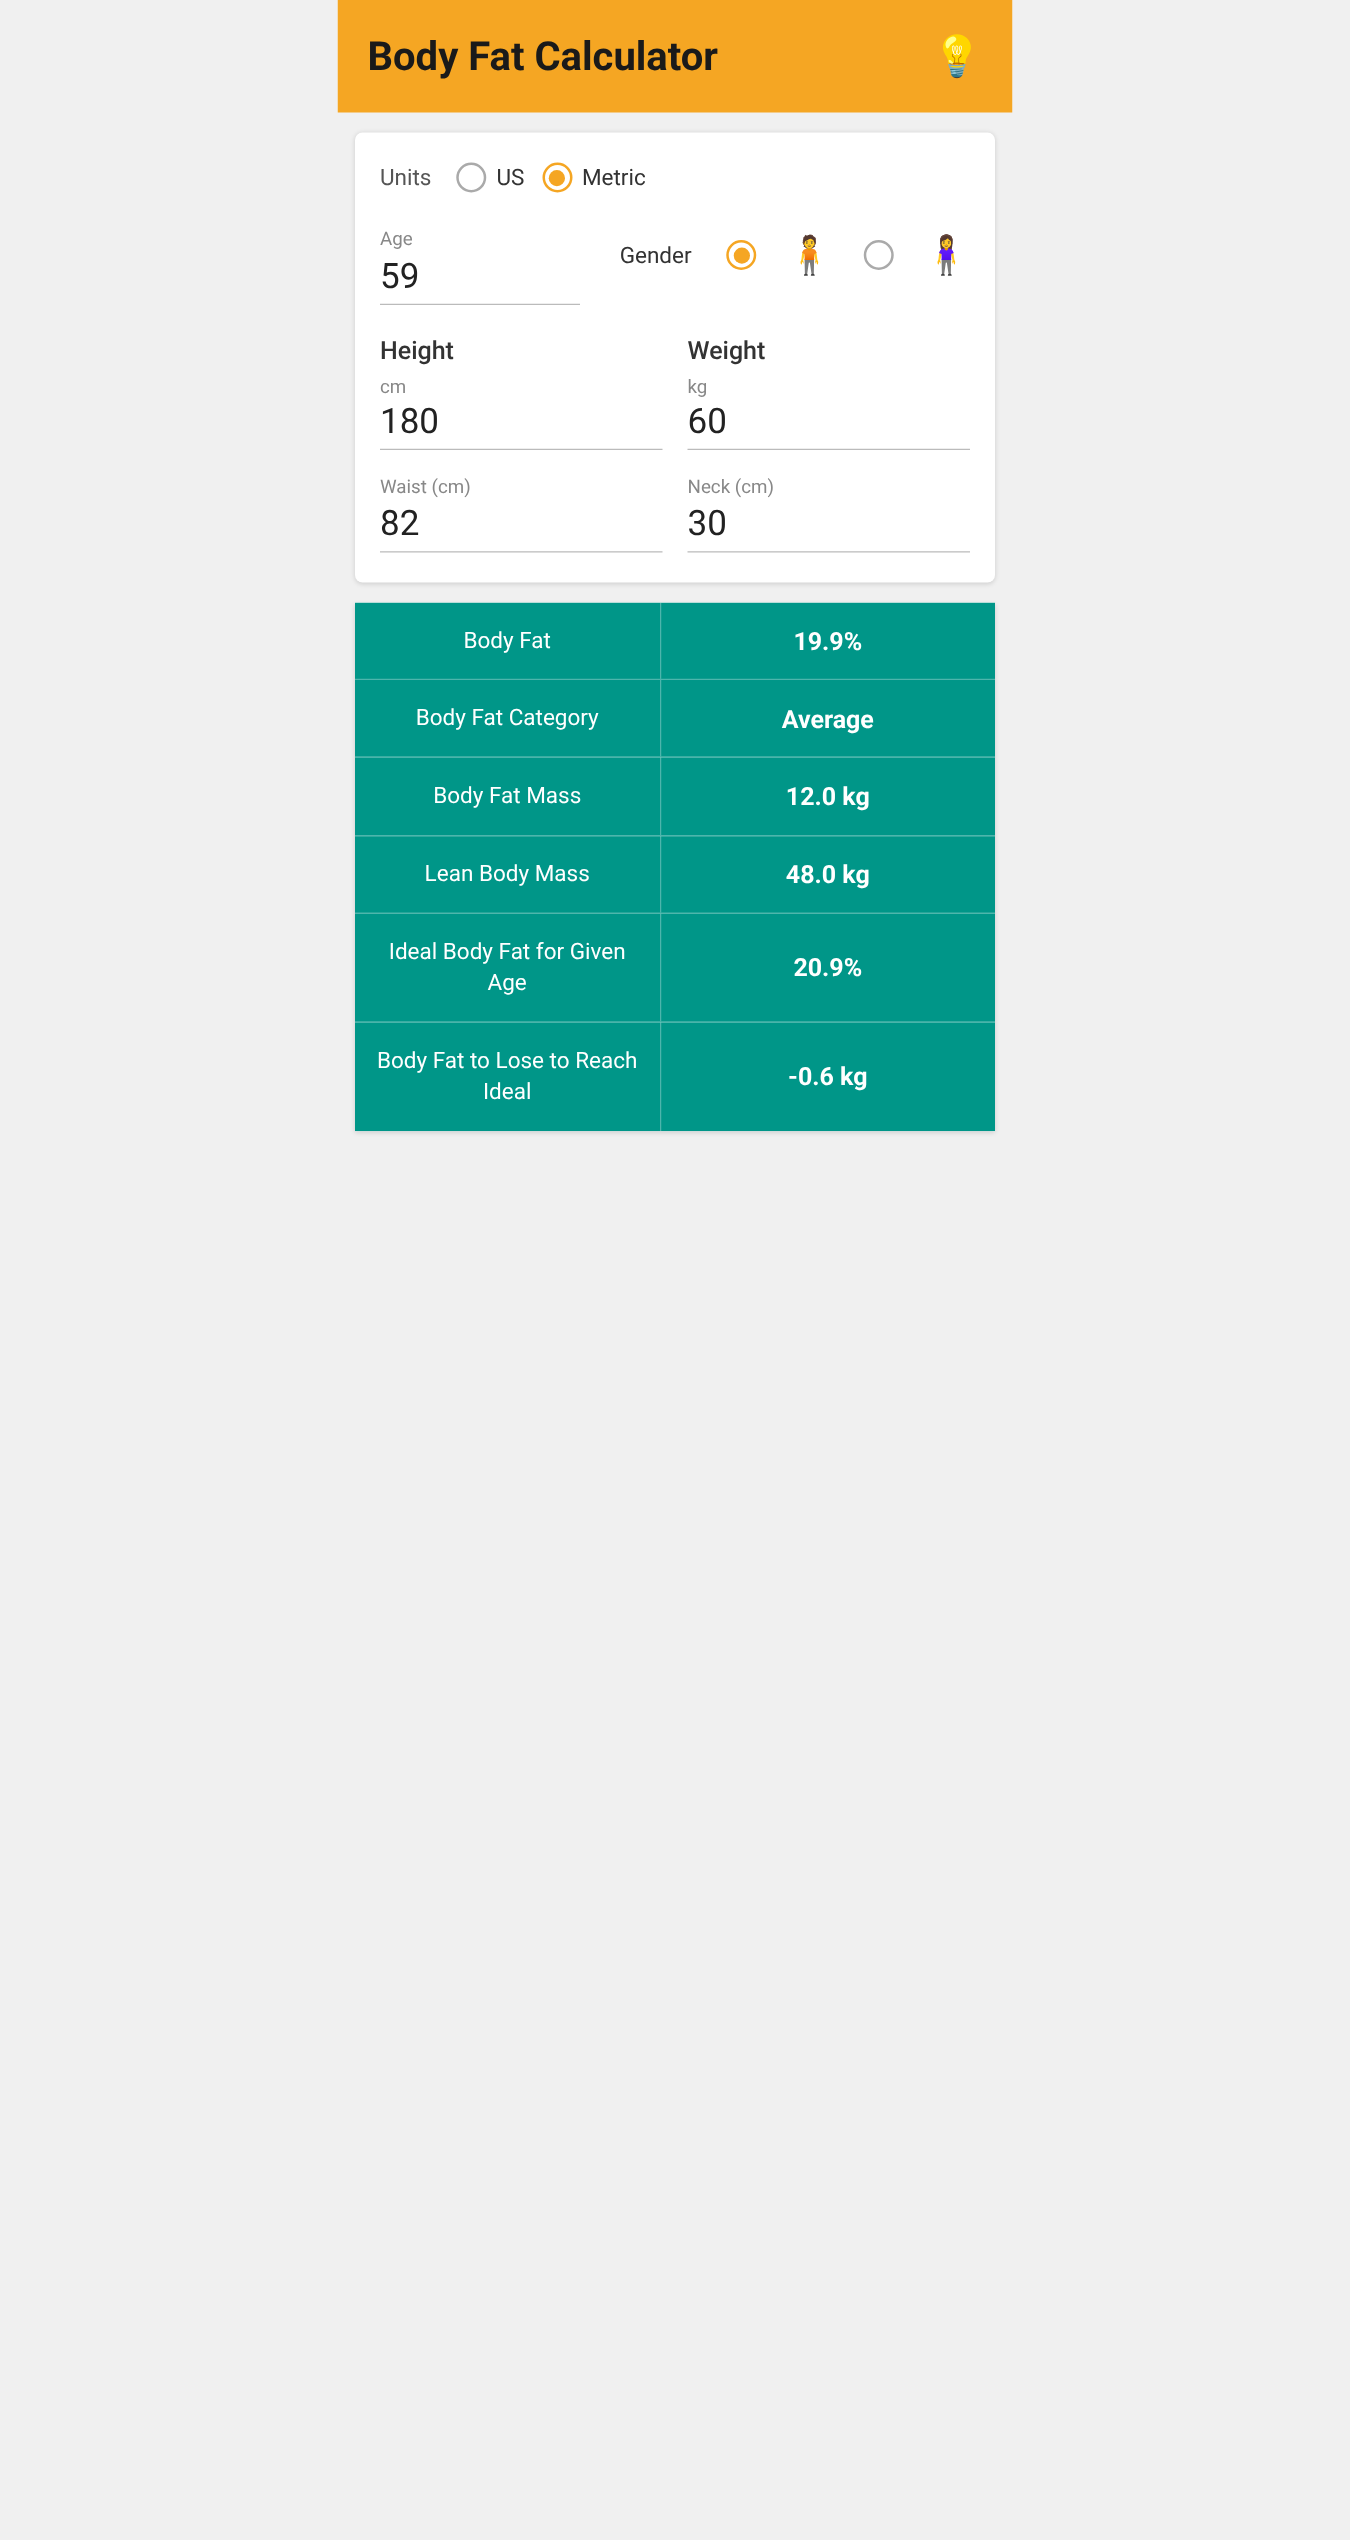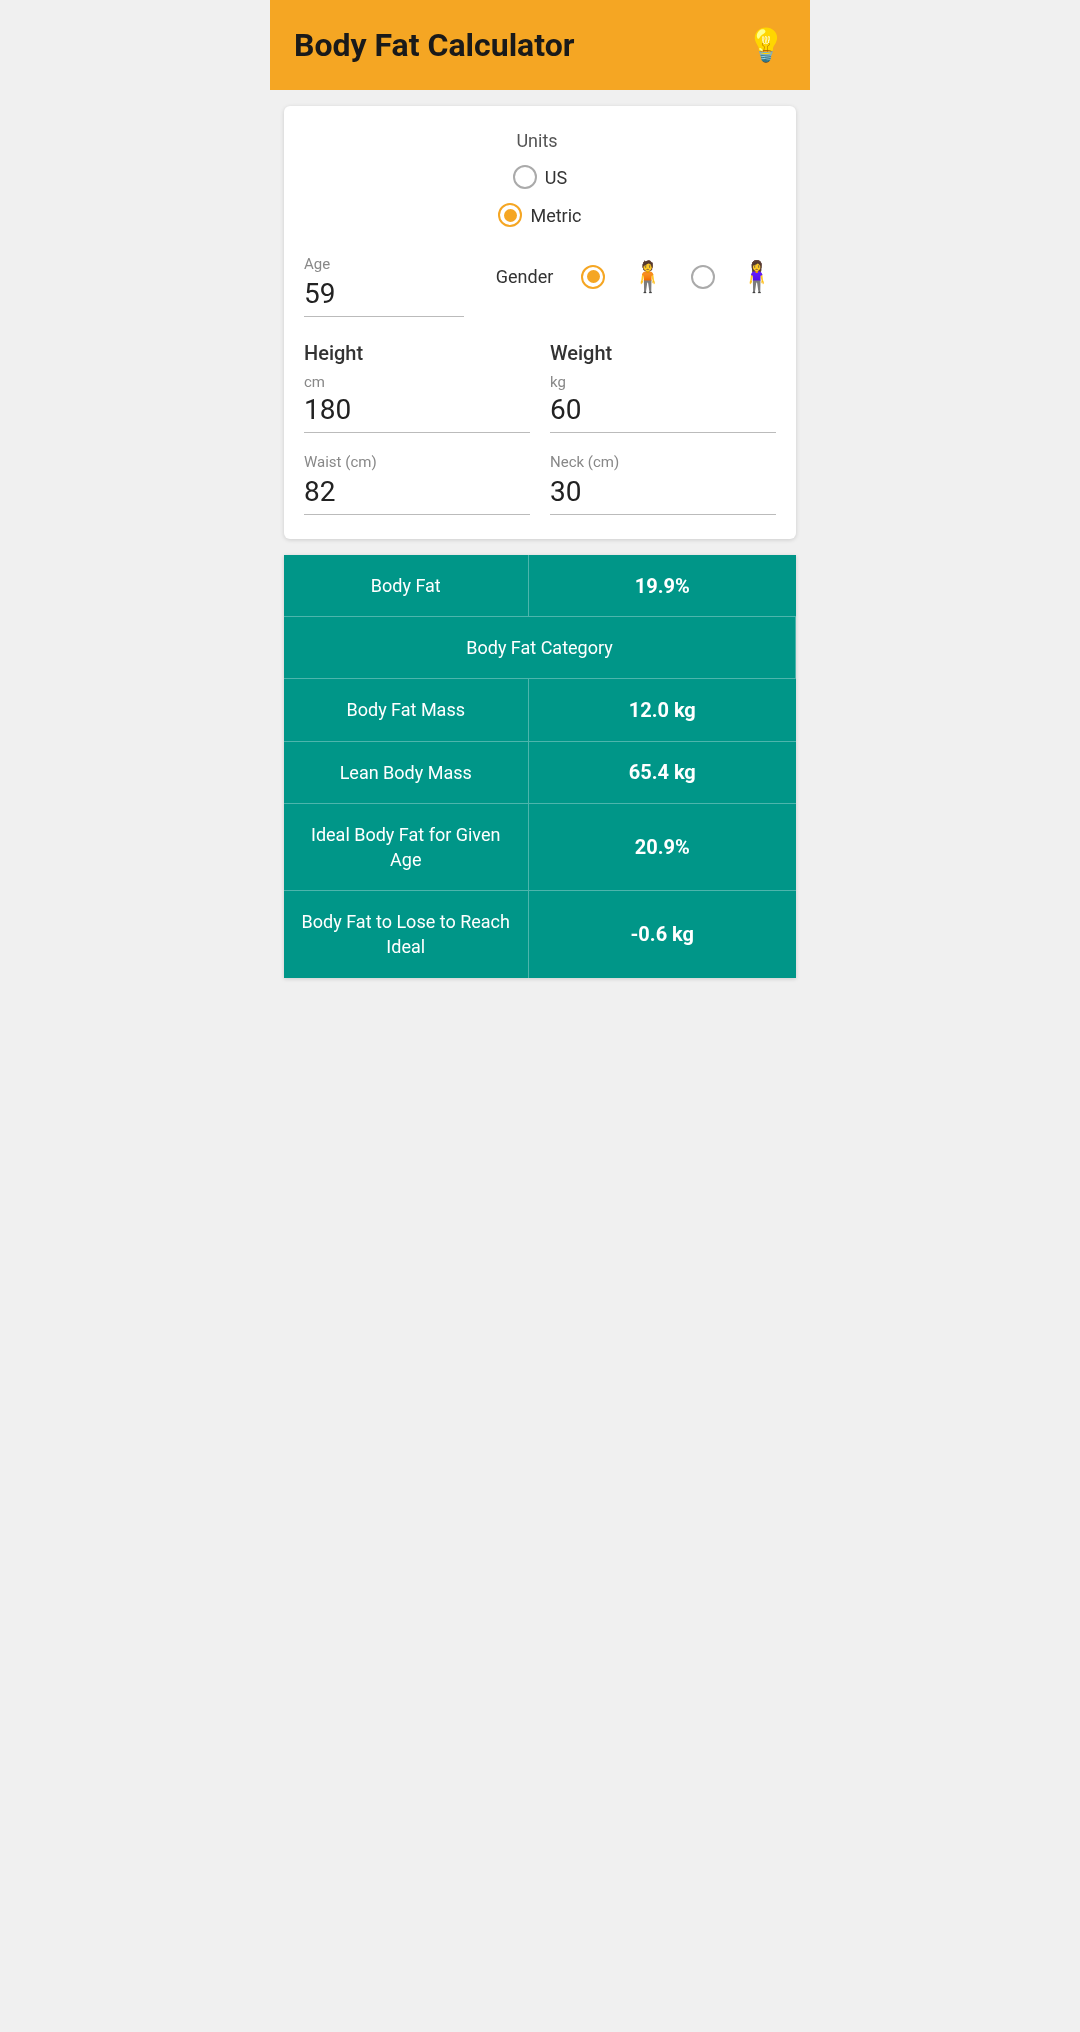--- a/index.html
+++ b/index.html
@@ -43,21 +43,20 @@
       padding: 24px 20px;
       box-shadow: 0 1px 4px rgba(0,0,0,0.15);
     }
 
     
     .units-row {
       display: flex;
       align-items: center;
       gap: 14px;
       margin-bottom: 28px;
-      flex-direction: column;
     }
 
     .units-label {
       font-size: 18px;
       color: #555;
       margin-right: 6px;
     }
 
     .radio-option {
       display: flex;
@@ -345,28 +344,29 @@
 
 </div>
 
 <div class="results-card" id="results-container">
 <div class="result-row">
       <div class="result-label">Body Fat</div>
       <div class="result-value">19.9%</div>
     </div>
     <div class="result-row">
       <div class="result-label">Body Fat Category</div>
+      <div class="result-value">Average</div>
     </div>
     <div class="result-row">
       <div class="result-label">Body Fat Mass</div>
       <div class="result-value">12.0 kg</div>
     </div>
     <div class="result-row">
       <div class="result-label">Lean Body Mass</div>
-      <div class="result-value">65.4 kg</div>
+      <div class="result-value">48.0 kg</div>
     </div>
     <div class="result-row">
       <div class="result-label">Ideal Body Fat for Given Age</div>
       <div class="result-value">20.9%</div>
     </div>
     <div class="result-row">
       <div class="result-label">Body Fat to Lose to Reach Ideal</div>
       <div class="result-value">-0.6 kg</div>
     </div>
   </div>

